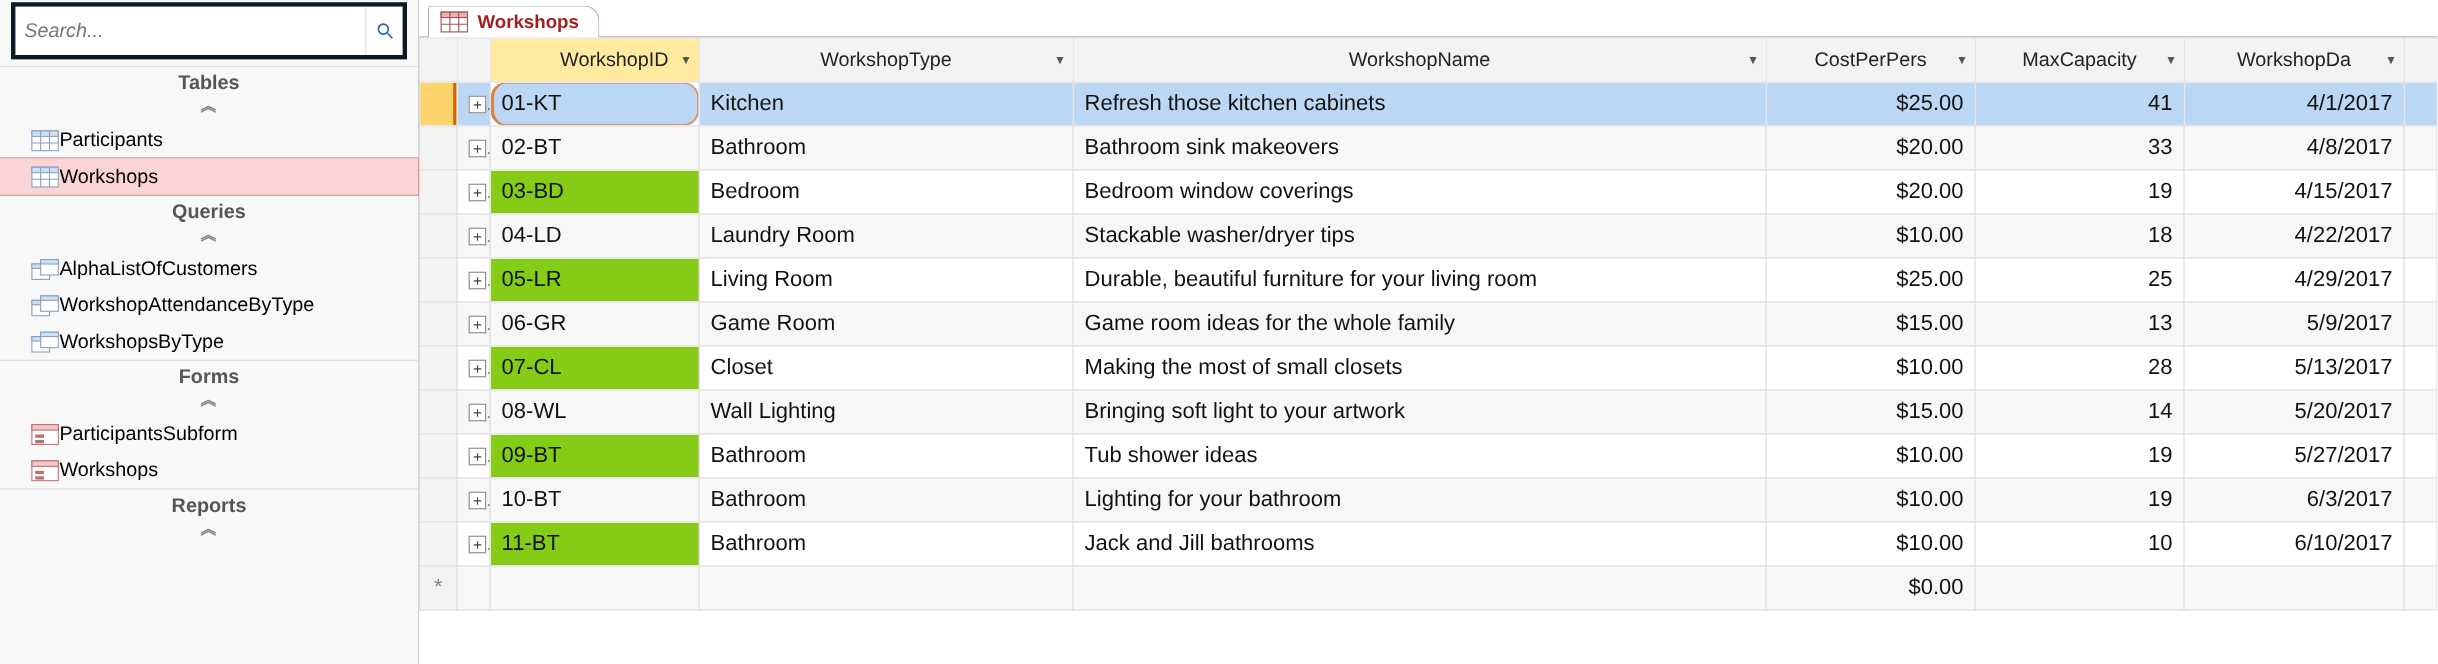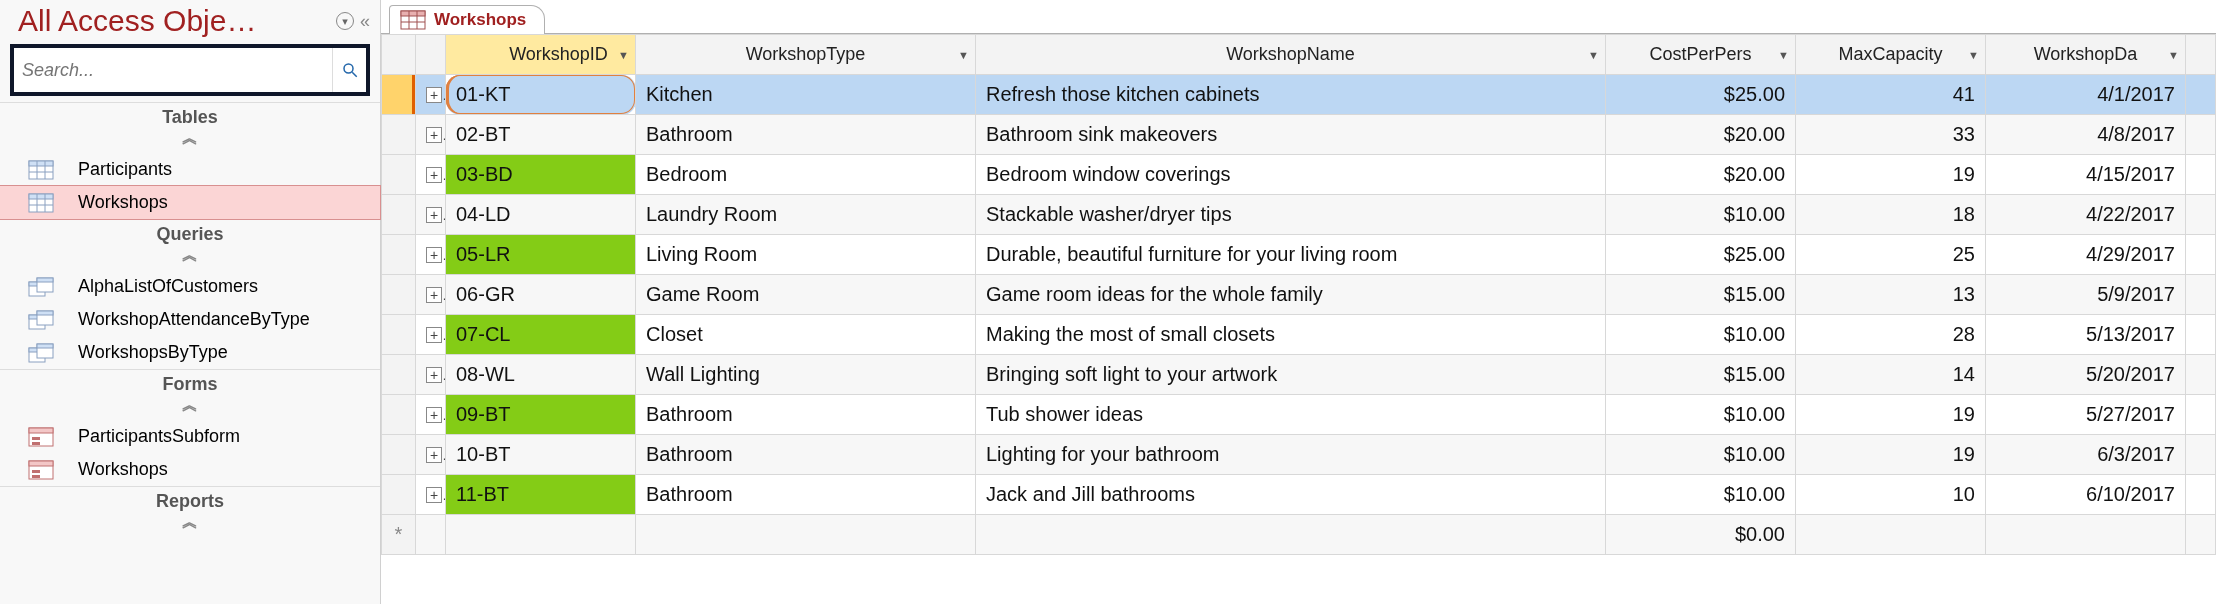--- a/index.html
+++ b/index.html
@@ -44,21 +44,21 @@
     flex:1; border:none; outline:none; padding:0 8px; font-size:18px; font-style:italic; color:#888; background:transparent;
   }
   .search-btn { width:34px; display:flex;align-items:center;justify-content:center;color:#2266aa;border-left:1px solid #ddd;cursor:pointer;}
   .group-hdr {
     display:flex; align-items:center; padding:4px 14px 4px 14px;
     color:#555; font-weight:600; border-top:1px solid #ddd;flex-direction:column;
   }
   .group-hdr .gname { flex:1; }
   .group-hdr .coll { color:#888; font-size:16px; }
   .nav-item {
-    display:flex; align-items:center; gap:24px; padding:6px 10px 6px 28px;
+    display:flex; align-items:center; gap:0; padding:6px 10px 6px 28px;
     cursor:pointer;
   }
   .nav-item.selected { background:#fbd5d5; outline:1px solid #d89090; }
   .ico { width:26px; height:20px; display:inline-flex; align-items:center; justify-content:center; }
   .ico svg { width:26px; height:20px; }
   
   .main { flex:1; display:flex; flex-direction:column; background:#fff; position:relative;}
   .tabbar { display:flex; align-items:flex-end; height:34px; padding-left:8px; border-bottom:1px solid #b0b0b0;}
   .tab {
     display:flex; align-items:center; gap:8px; padding:4px 18px 4px 10px;
@@ -88,27 +88,20 @@
   .ds tbody tr.selected td.idcell { background:#bcd7f3; box-shadow: inset 0 0 0 1px #e08040, inset 3px 0 0 #e08040; border-radius: 14px;}
   .newrow td.rowsel { color:#888; text-align:center; font-size:20px; }
   col.c-rowsel{width:34px}col.c-exp{width:30px}
   col.c-id{width:190px}col.c-type{width:340px}col.c-name{width:630px}
   col.c-cost{width:190px}col.c-cap{width:190px}col.c-date{width:200px}col.c-extra{width:30px}
 </style>
 </head>
 <body>
 
 <div class="nav">
-  <div class="nav-header">
-    <span class="title">All Access Obje…</span>
-    <span class="hdr-icons">
-      <span class="circ">▾</span>
-      <span class="chevleft">«</span>
-    </span>
-  </div>
   <div class="search-wrap">
     <input type="text" placeholder="Search..." style="">
     <div class="search-btn">
       <svg viewBox="0 0 24 24" width="18" height="18" fill="none" stroke="currentColor" stroke-width="2">
           <circle cx="10" cy="10" r="6"></circle>
           <line x1="15" y1="15" x2="21" y2="21"></line>
         </svg>
     </div>
   </div>
   <div id="nav-groups">

